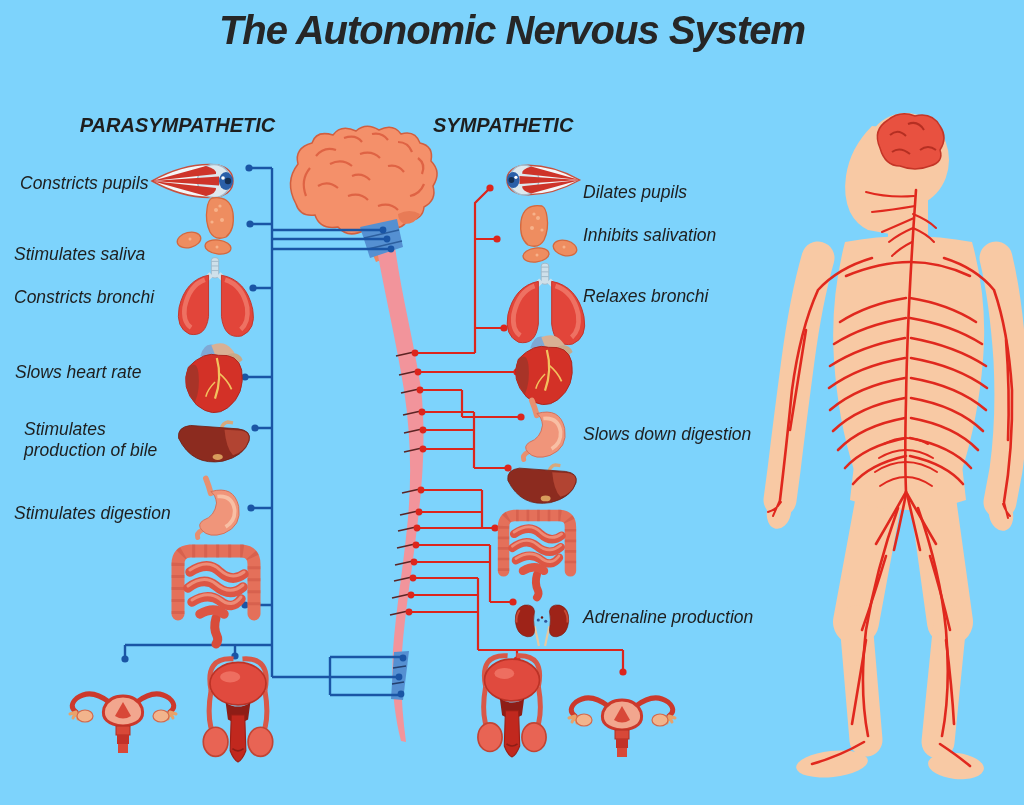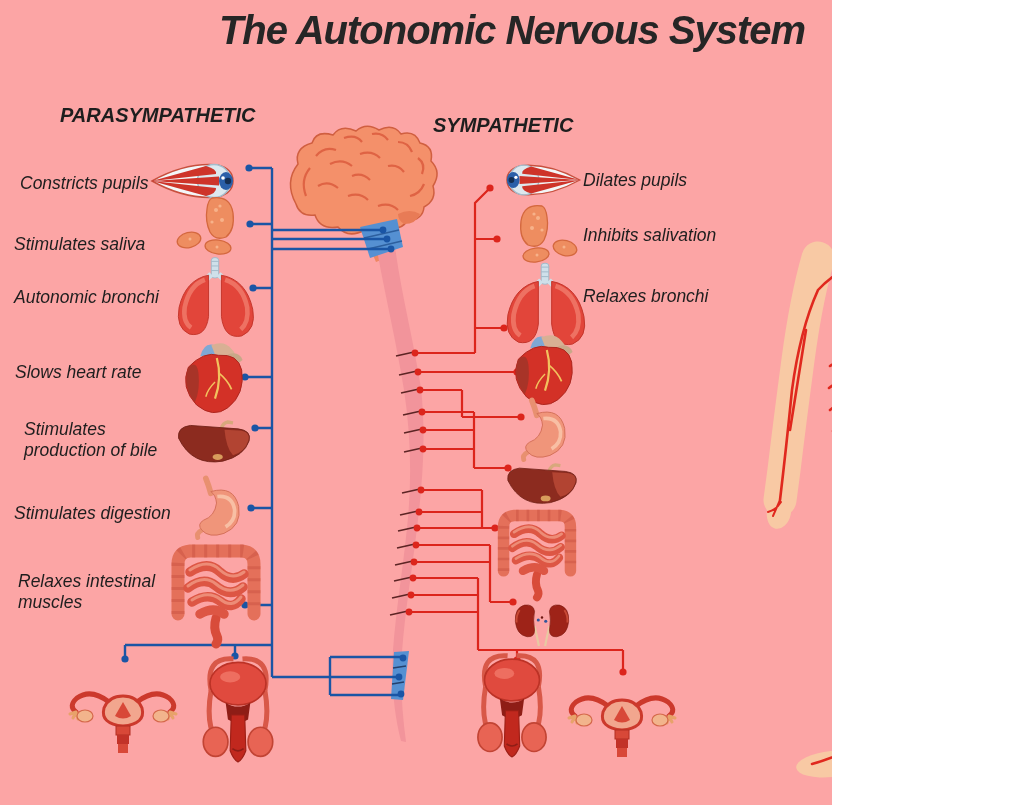--- a/index.html
+++ b/index.html
@@ -1,25 +1,25 @@
 <!DOCTYPE html>
 <html style="--blue: #1a55a5; --red: #dc251c; --text: #1e1e1e; --spine-pink: #f2949b; --stem-blue: #5590d2; --skin: #f8c9a4; --nerve-red: #e0281e; --brain-orange: #f4906a;"><head>
 <meta charset="utf-8">
 <style>
   :root{
     --blue:#1a55a5; --red:#dc251c; --text:#1e1e1e; --spine-pink:#f2949b;
     --stem-blue:#5590d2; --skin:#f8c9a4; --nerve-red:#e0281e; --brain-orange:#f4906a;
   }
   *{margin:0;padding:0;box-sizing:border-box}
   body{font-family:"Liberation Sans",sans-serif;background:#fff}
-  .canvas{position:relative;width:832px;height:805px;background:#fca5a5;overflow:hidden}
+  .canvas{position:relative;width:1024px;height:805px;background:#7dd3fc;overflow:hidden}
   .title{position:absolute;left:0;top:8px;width:1024px;text-align:center;
     font-size:40px;font-weight:bold;font-style:italic;color:#262626;letter-spacing:-1px}
   .colhead{position:absolute;font-size:20px;font-weight:bold;font-style:italic;color:var(--text)}
-  .head-para{left:60px;top:104px;width:235px;text-align:left}
+  .head-para{left:60px;top:114px;width:235px;text-align:center}
   .head-symp{left:433px;top:114px}
   .lbl{position:absolute;font-size:17.5px;font-weight:normal;font-style:italic;color:var(--text);
     line-height:1.18;transform:translateY(-50%);white-space:nowrap}
   .lbl.wrap{white-space:normal}
   svg{position:absolute;left:0;top:0}
   .blue-line{stroke:var(--blue);stroke-width:2.4;fill:none}
   .blue-dot{fill:var(--blue)}
   .red-line{stroke:var(--red);stroke-width:2.2;fill:none}
   .red-dot{fill:var(--red)}
   .nerve{stroke:var(--nerve-red);stroke-width:2.6;fill:none;stroke-linecap:round}
@@ -354,23 +354,24 @@
         </g>
       </g>
     </g>
   </svg>
 
   <h1 class="title">The Autonomic Nervous System</h1>
   <div class="colhead head-para">PARASYMPATHETIC</div>
   <div class="colhead head-symp">SYMPATHETIC</div>
 
   <div class="lbl" style="left:20px;top:183px">Constricts pupils</div>
-  <div class="lbl" style="left:14px;top:244px">Stimulates saliva</div>
-  <div class="lbl" style="left:14px;top:297px">Autonomic bronchi</div>
+  <div class="lbl" style="left:14px;top:254px">Stimulates saliva</div>
+  <div class="lbl" style="left:14px;top:297px">Constricts bronchi</div>
   <div class="lbl" style="left:15px;top:372px">Slows heart rate</div>
   <div class="lbl" style="left:14px;top:513px">Stimulates digestion</div>
   <div class="lbl wrap" style="left:24px;top:440px;width:165px">Stimulates production of bile</div>
-  <div class="lbl wrap" style="left:18px;top:592px;width:175px">Relaxes intestinal muscles</div>
-
-  <div class="lbl" style="left:583px;top:180px">Dilates pupils</div>
+
+  <div class="lbl" style="left:583px;top:192px">Dilates pupils</div>
   <div class="lbl" style="left:583px;top:235px">Inhibits salivation</div>
   <div class="lbl" style="left:583px;top:296px">Relaxes bronchi</div>
+  <div class="lbl" style="left:583px;top:434px">Slows down digestion</div>
+  <div class="lbl" style="left:583px;top:617px">Adrenaline production</div>
 </div>
 
 </body></html>

